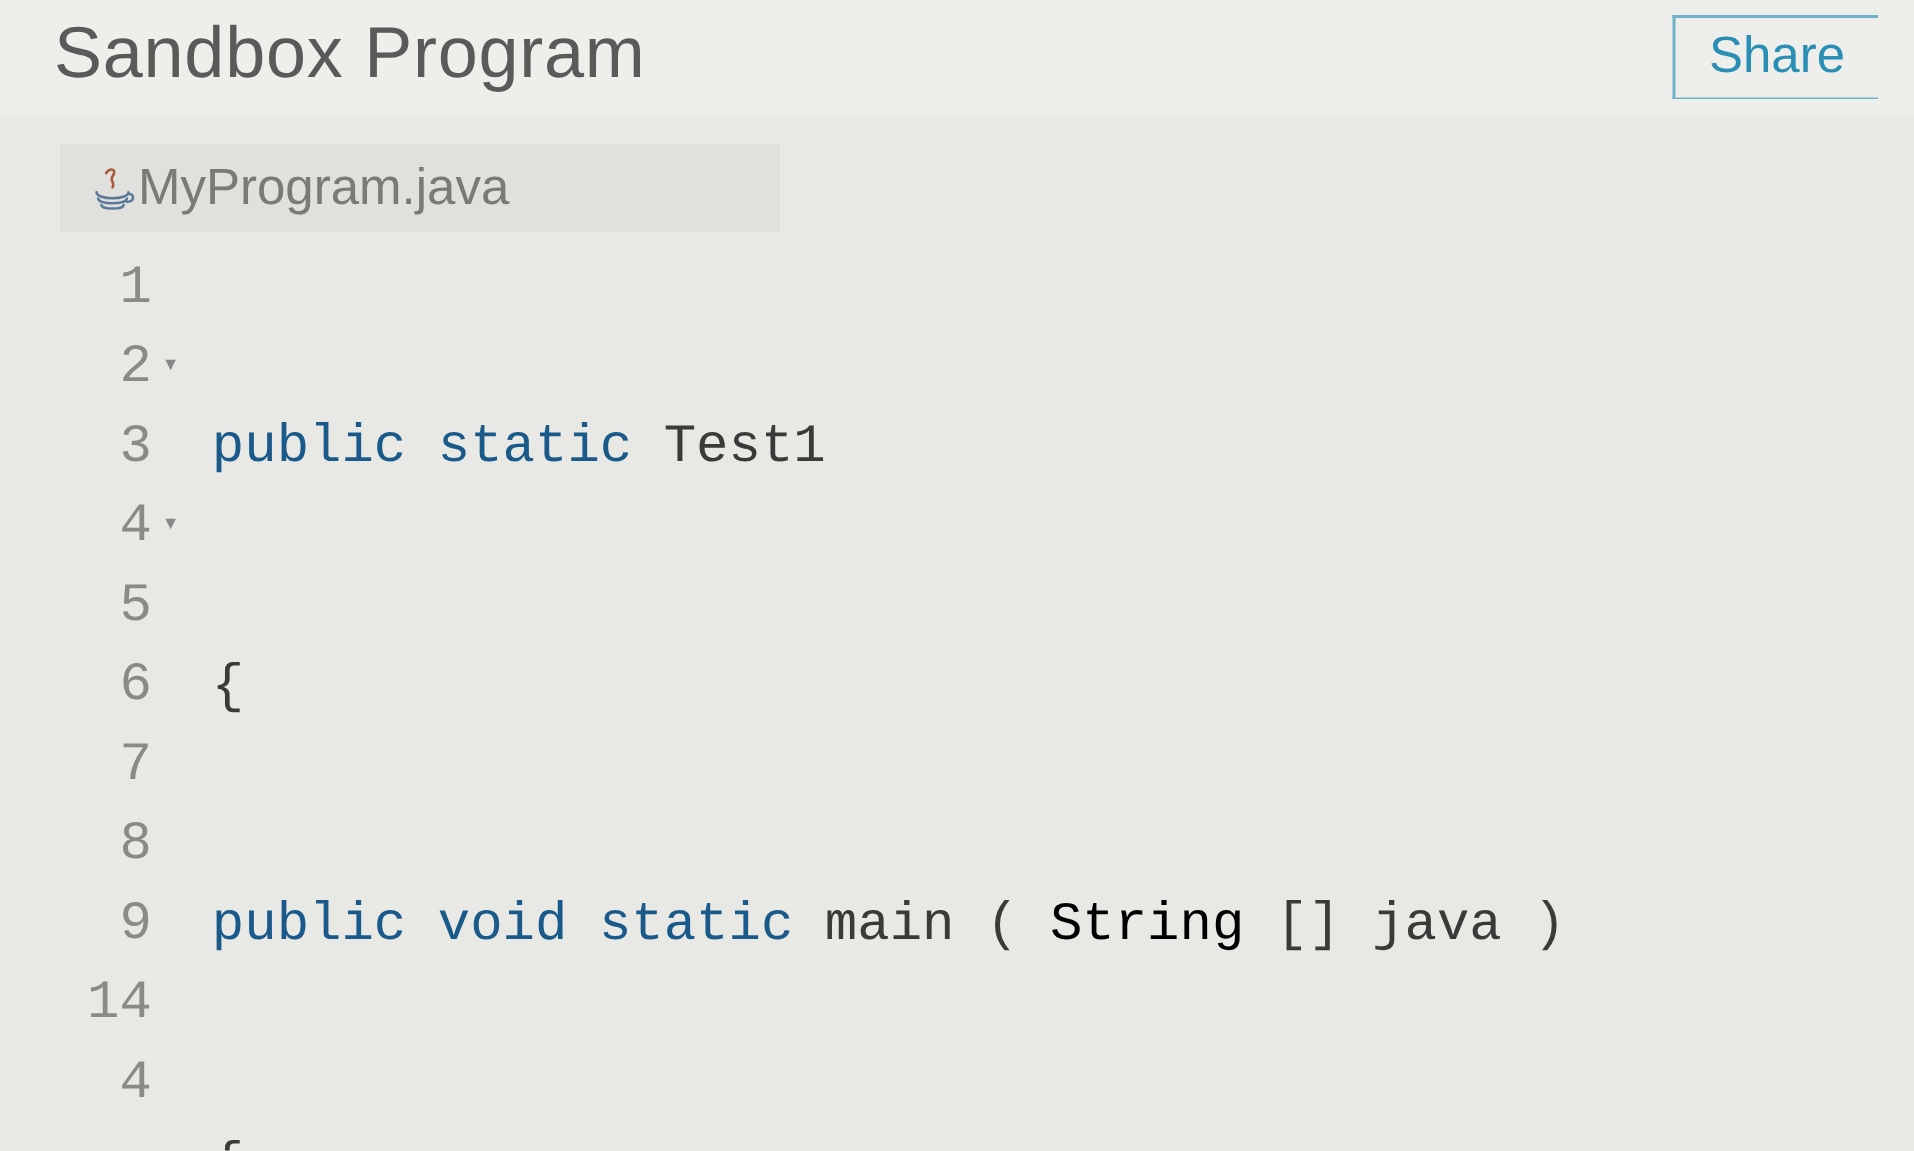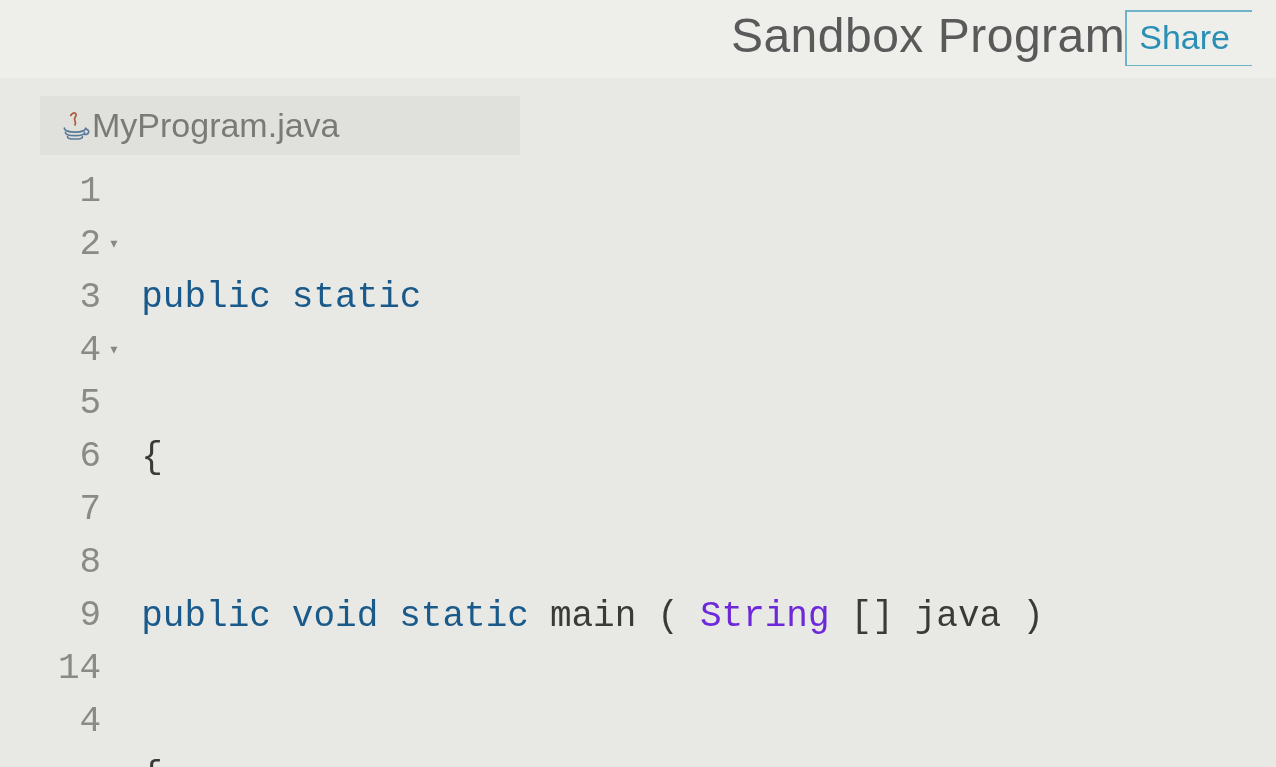--- a/index.html
+++ b/index.html
@@ -9,39 +9,39 @@
     }
     body {
       font-family: -apple-system, BlinkMacSystemFont, "Segoe UI", Helvetica, Arial, sans-serif;
       background: #e8e8e5;
       width: 1276px;
       height: 767px;
       overflow: hidden;
     }
     .header {
       display: flex;
-      justify-content: flex-end;
+      justify-content: space-between;
       align-items: flex-start;
       padding: 8px 24px 12px 36px;
       background: #eeeeeb;
     }
     .title {
       font-size: 48px;
       font-weight: 300;
       color: #5a5a5a;
       letter-spacing: 0.5px;
     }
     .share-btn {
       font-size: 34px;
       color: #2a8fb5;
       background: transparent;
       border: 2px solid #6fb3c9;
       border-right: none;
       border-bottom-width: 1px;
-      padding: 6px 22px 8px 12px;
+      padding: 6px 22px 8px 22px;
       cursor: pointer;
       font-weight: 400;
       margin-top: 2px;
     }
     .editor-wrap {
       padding: 18px 0 0 40px;
     }
     .file-tab {
       display: flex;
       align-items: center;
@@ -94,21 +94,21 @@
       color: #3a3a38;
       white-space: pre;
     }
     .code-line {
       height: 53px;
       display: flex;
       align-items: center;
       gap: 21px;
     }
     .kw { color: #1a5a8a; }
-    .type { color: #6d28d9; }
+    .type { color: #000000; }
     .ident { color: #3a3a38; }
     .punct { color: #3a3a38; }
   </style>
 </head>
 <body>
 
 <div class="header">
   <div class="title">Sandbox Program</div>
   <button class="share-btn">Share</button>
 </div>
@@ -169,21 +169,21 @@
           <span>14</span>
           <span class="fold"></span>
         </div>
       <div class="gutter-line">
           <span>4</span>
           <span class="fold"></span>
         </div>
     </div>
 
     <div class="code">
-      <div class="code-line"><span class="kw">public</span> <span class="kw">static</span> </div>
+      <div class="code-line"><span class="kw">public</span> <span class="kw">static</span> <span class="ident">Test1</span></div>
       <div class="code-line"><span class="punct">{</span></div>
       <div class="code-line">    <span class="kw">public</span> <span class="kw">void</span> <span class="kw">static</span> <span class="ident">main</span><span class="punct">(</span><span class="type">String</span><span class="punct">[]</span> <span class="ident">java</span><span class="punct">)</span></div>
       <div class="code-line">    <span class="punct">{</span></div>
       
       
       
       
       
       
       

